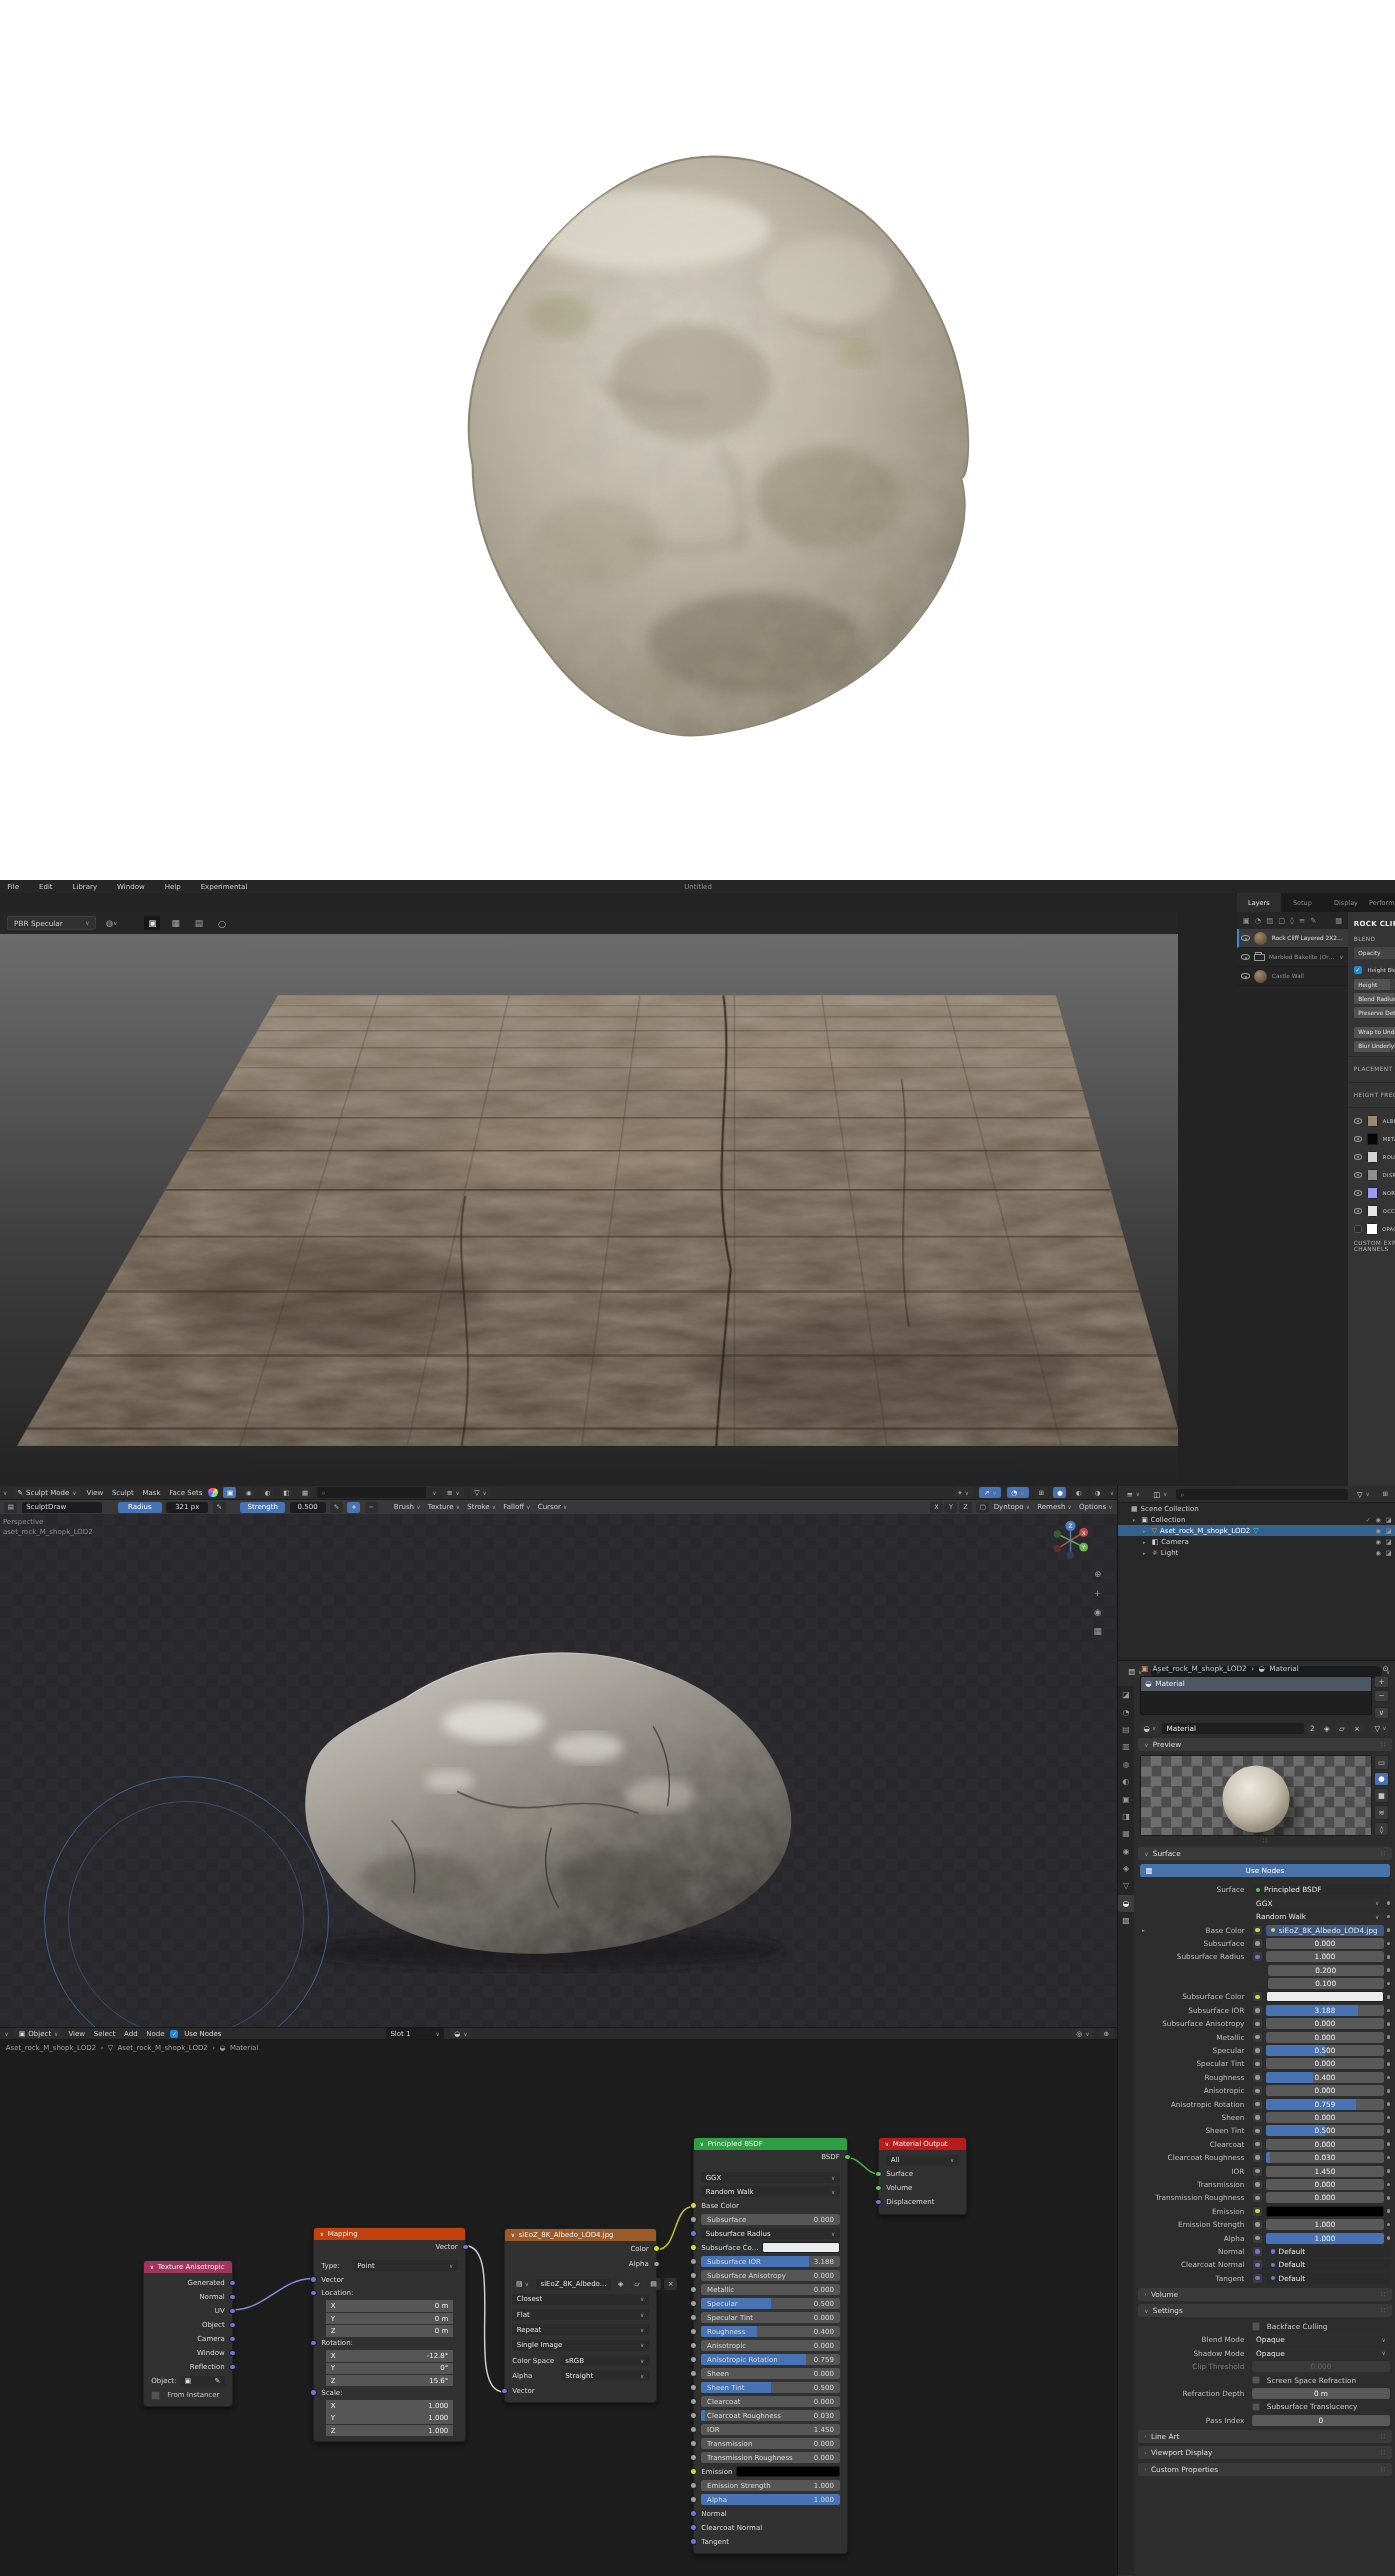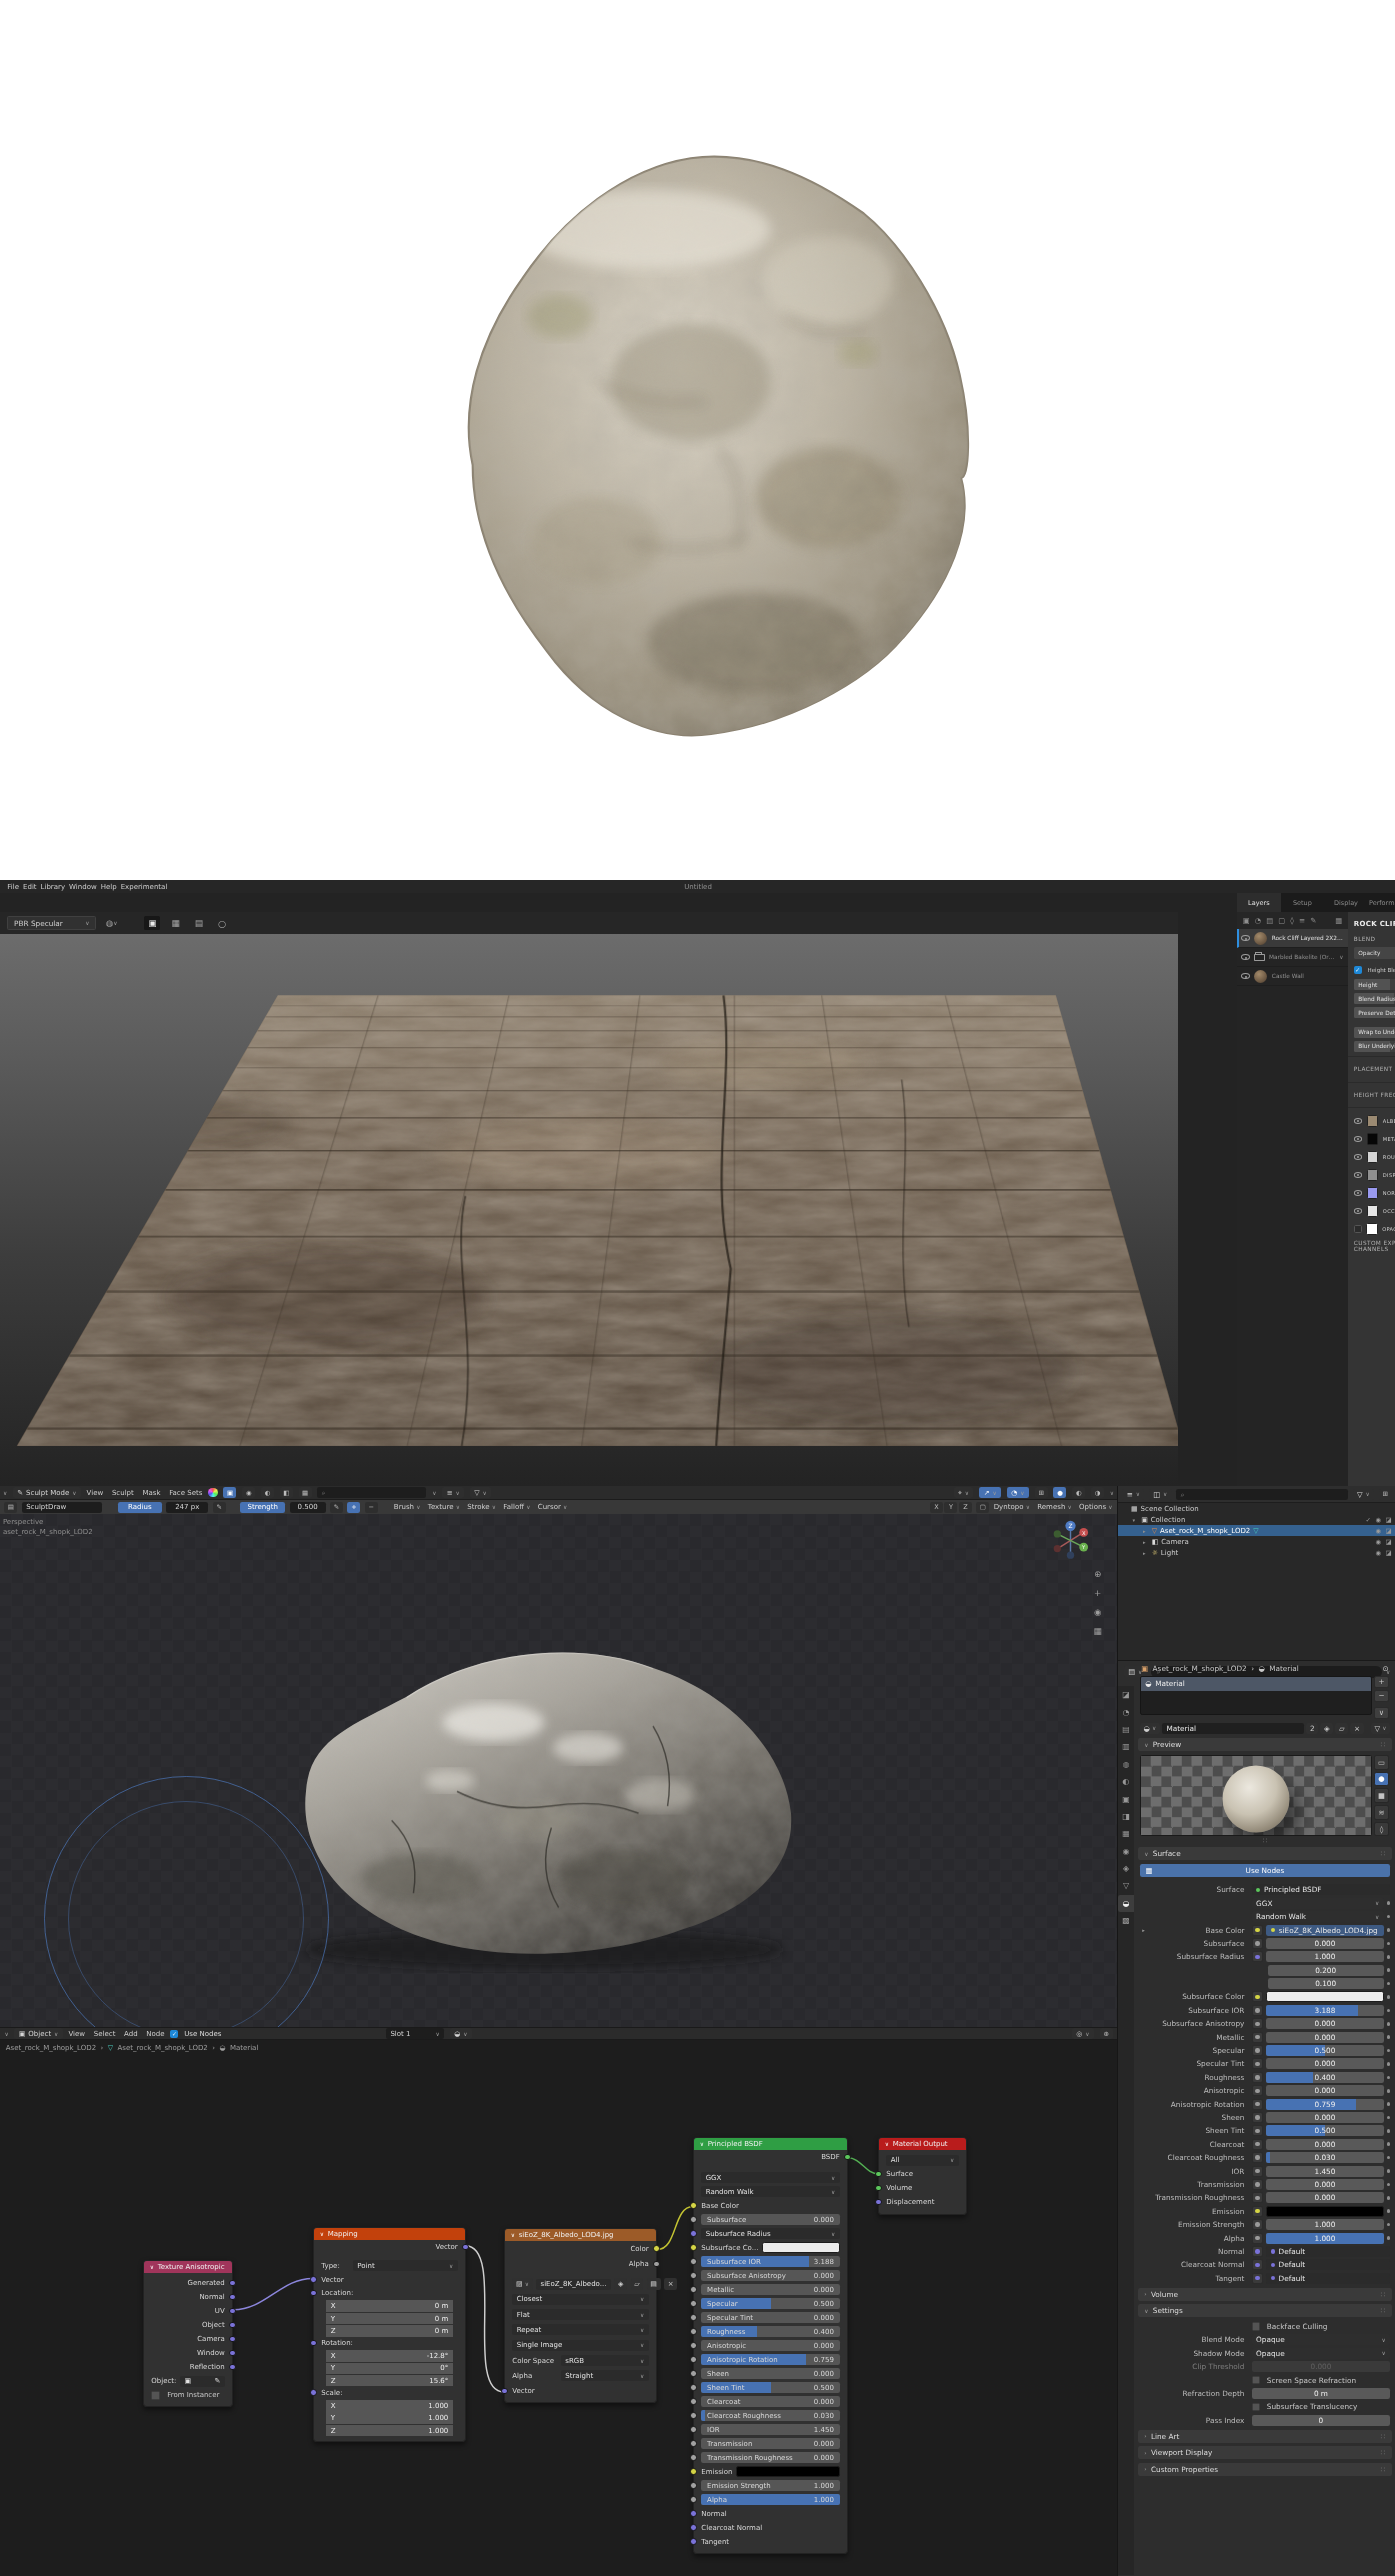--- a/index.html
+++ b/index.html
@@ -183,21 +183,21 @@
     <ellipse cx="660" cy="300" rx="26" ry="18" fill="#8a8a58" opacity="0.3" filter="url(#soft)"></ellipse>
     <path d="M300,340 q70,36 150,26 M470,430 q44,64 22,140 M350,560 q86,24 160,-8 M560,250 q50,30 110,20" stroke="#5f584a" stroke-width="5" fill="none" opacity="0.45" filter="url(#soft)"></path>
     <path d="M430,32 L802,472 L722,692 L458,824 Z" fill="#000" opacity="0"></path>
     <rect x="0" y="0" width="880" height="860" filter="url(#hnoise)" opacity="0.5" style="mix-blend-mode:overlay"></rect>
   </g>
 </svg>
 </div>
 
 <section id="mixer">
   <div class="mx-menubar">
-    <div style="display:flex;gap:4px">
+    <div style="display:flex;gap:20px">
 
     <span class="menu-item">File</span>
         <span class="menu-item">Edit</span>
         <span class="menu-item">Library</span>
         <span class="menu-item">Window</span>
         <span class="menu-item">Help</span>
         <span class="menu-item">Experimental</span>
       </div>
     <div class="mx-title">Untitled</div>
   </div>
@@ -517,21 +517,21 @@
     <span class="cv">∨</span>
   </div>
 
   <div class="bl-h2">
     <span class="icbtn">▤</span>
     <span class="chip dark" style="width:80px">
         <span>SculptDraw</span>
       </span>
     <span style="width:7.3px"></span>
     <span class="chip blue" style="width:44px;justify-content:center">Radius</span>
-    <span class="chip dark" style="width:42px;justify-content:center">247 px</span>
+    <span class="chip dark" style="width:42px;justify-content:center">321 px</span>
     <span class="icbtn">✎</span>
     <span style="width:5.8px"></span>
     <span class="chip blue" style="width:45px;justify-content:center">Strength</span>
     <span class="chip dark" style="width:36px;justify-content:center">0.500</span>
     <span class="icbtn">✎</span>
     <span class="icbtn blue" style="background:#4772b3;color:#fff">+</span>
     <span class="icbtn">−</span>
     <span style="width:7.3px"></span>
     <div style="display:flex;gap:7.3px">
 

